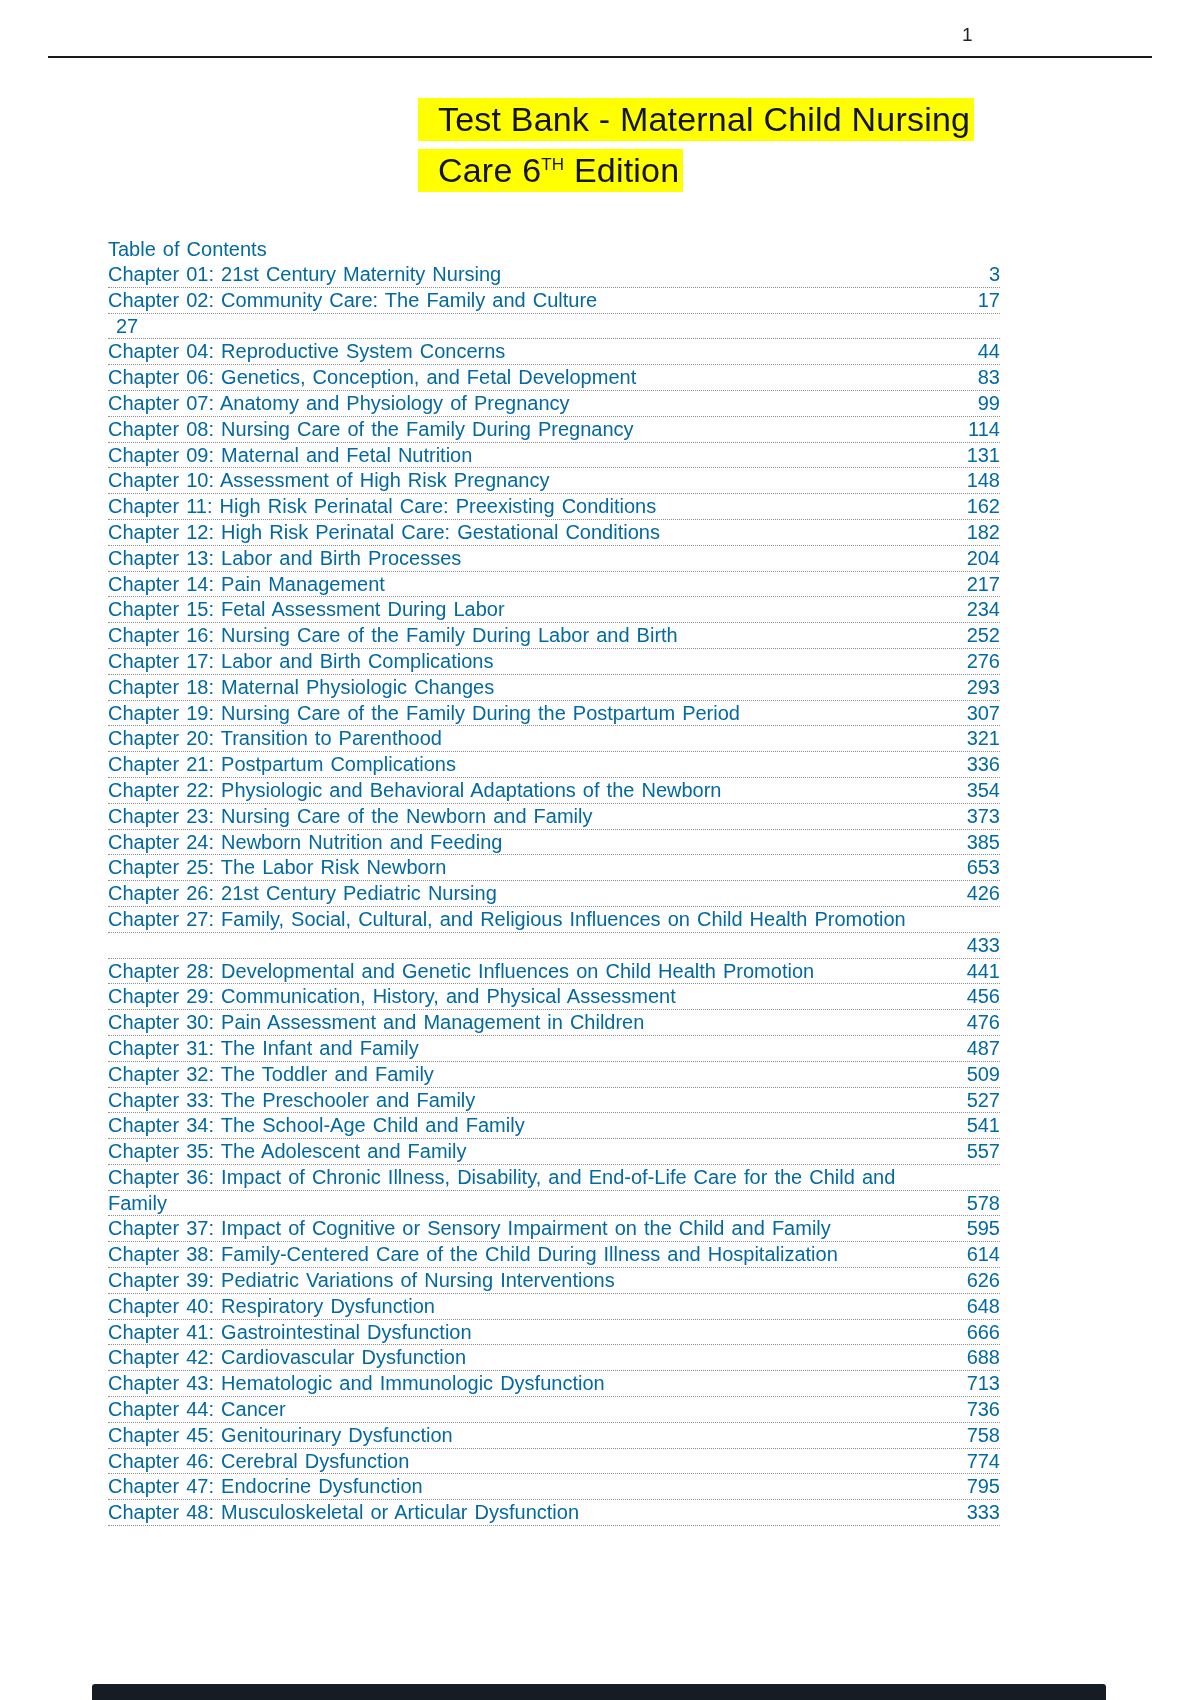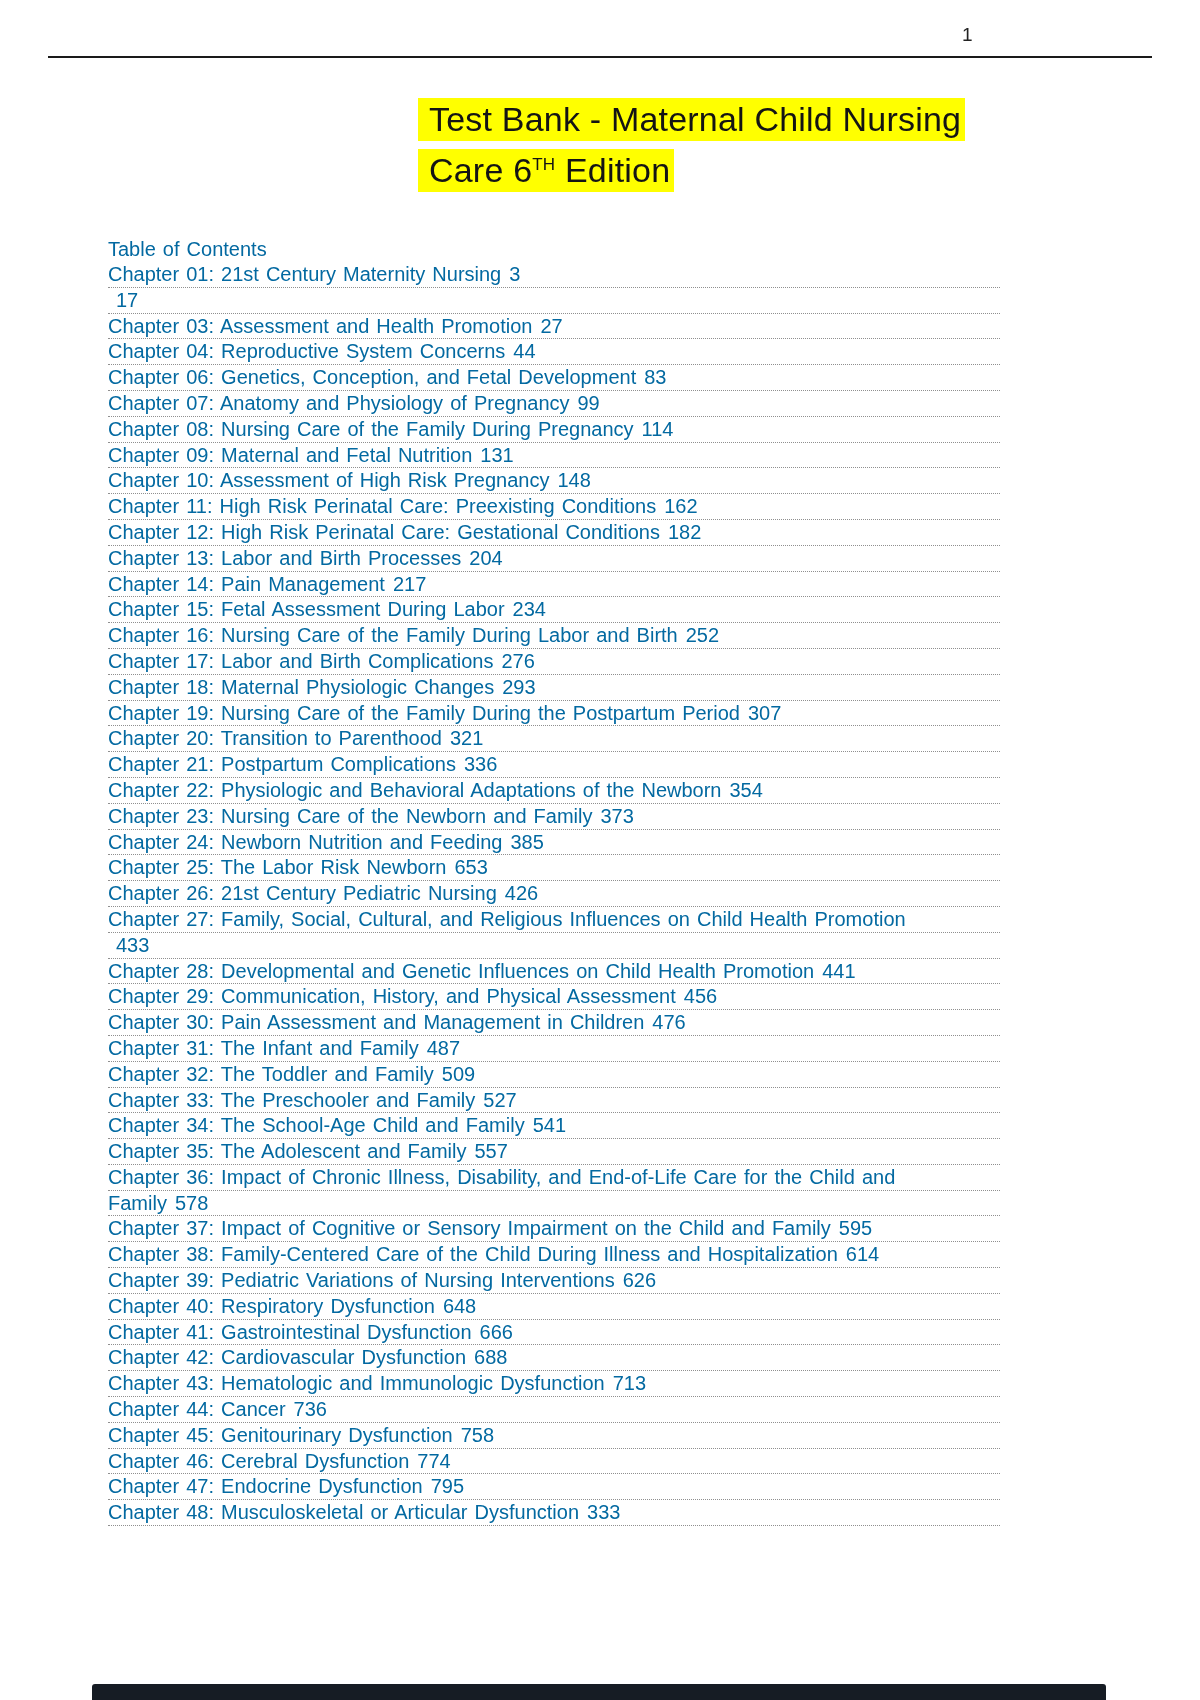--- a/index.html
+++ b/index.html
@@ -27,38 +27,39 @@
   .title-block {
     position: absolute;
     left: 418px; top: 96px;
     font-size: 34px; color: #141414;
     line-height: 46px;
     letter-spacing: 0.2px;
   }
   .title-line { white-space: nowrap; }
   .hl {
     background: #ffff00;
-    padding: 2px 4px 3px 11px;
+    padding: 2px 4px 3px 20px;
   }
   .hl sup {
     font-size: 17px;
     vertical-align: super;
   }
   .toc {
     position: absolute;
     left: 108px; top: 236px; width: 892px;
     font-size: 20px; color: #0369a1;
     word-spacing: 1.5px;
   }
   .toc-heading {
     height: 26px; line-height: 26px;
   }
   .toc-rows { width: 100%; }
   .toc-row {
     display: flex;
+    justify-content: space-between;
     align-items: baseline;
     height: 25.8px; line-height: 25.4px;
     border-bottom: 1px dotted #8f8f8f;
     overflow: hidden;
   }
   .toc-row .entry-text { white-space: nowrap; }
   .toc-row .entry-page { white-space: nowrap; text-align: right; padding-left: 8px; }
   .bottom-bar {
     position: absolute;
     left: 92px; bottom: 0; width: 1014px; height: 16px;
@@ -85,24 +86,24 @@
   </div>
 
   <div class="toc">
     <div class="toc-heading">Table of Contents</div>
     <div class="toc-rows">
         <div class="toc-row">
     <span class="entry-text">Chapter 01: 21st Century Maternity Nursing</span>
     <span class="entry-page">3</span>
   </div>
         <div class="toc-row">
+    <span class="entry-text">Chapter 02: Community Care: The Family and Culture</span>
     <span class="entry-page">17</span>
   </div>
         <div class="toc-row">
-    <span class="entry-text">Chapter 03: Assessment and Health Promotion</span>
     <span class="entry-page">27</span>
   </div>
         <div class="toc-row">
     <span class="entry-text">Chapter 04: Reproductive System Concerns</span>
     <span class="entry-page">44</span>
   </div>
         <div class="toc-row">
     <span class="entry-text">Chapter 06: Genetics, Conception, and Fetal Development</span>
     <span class="entry-page">83</span>
   </div>

